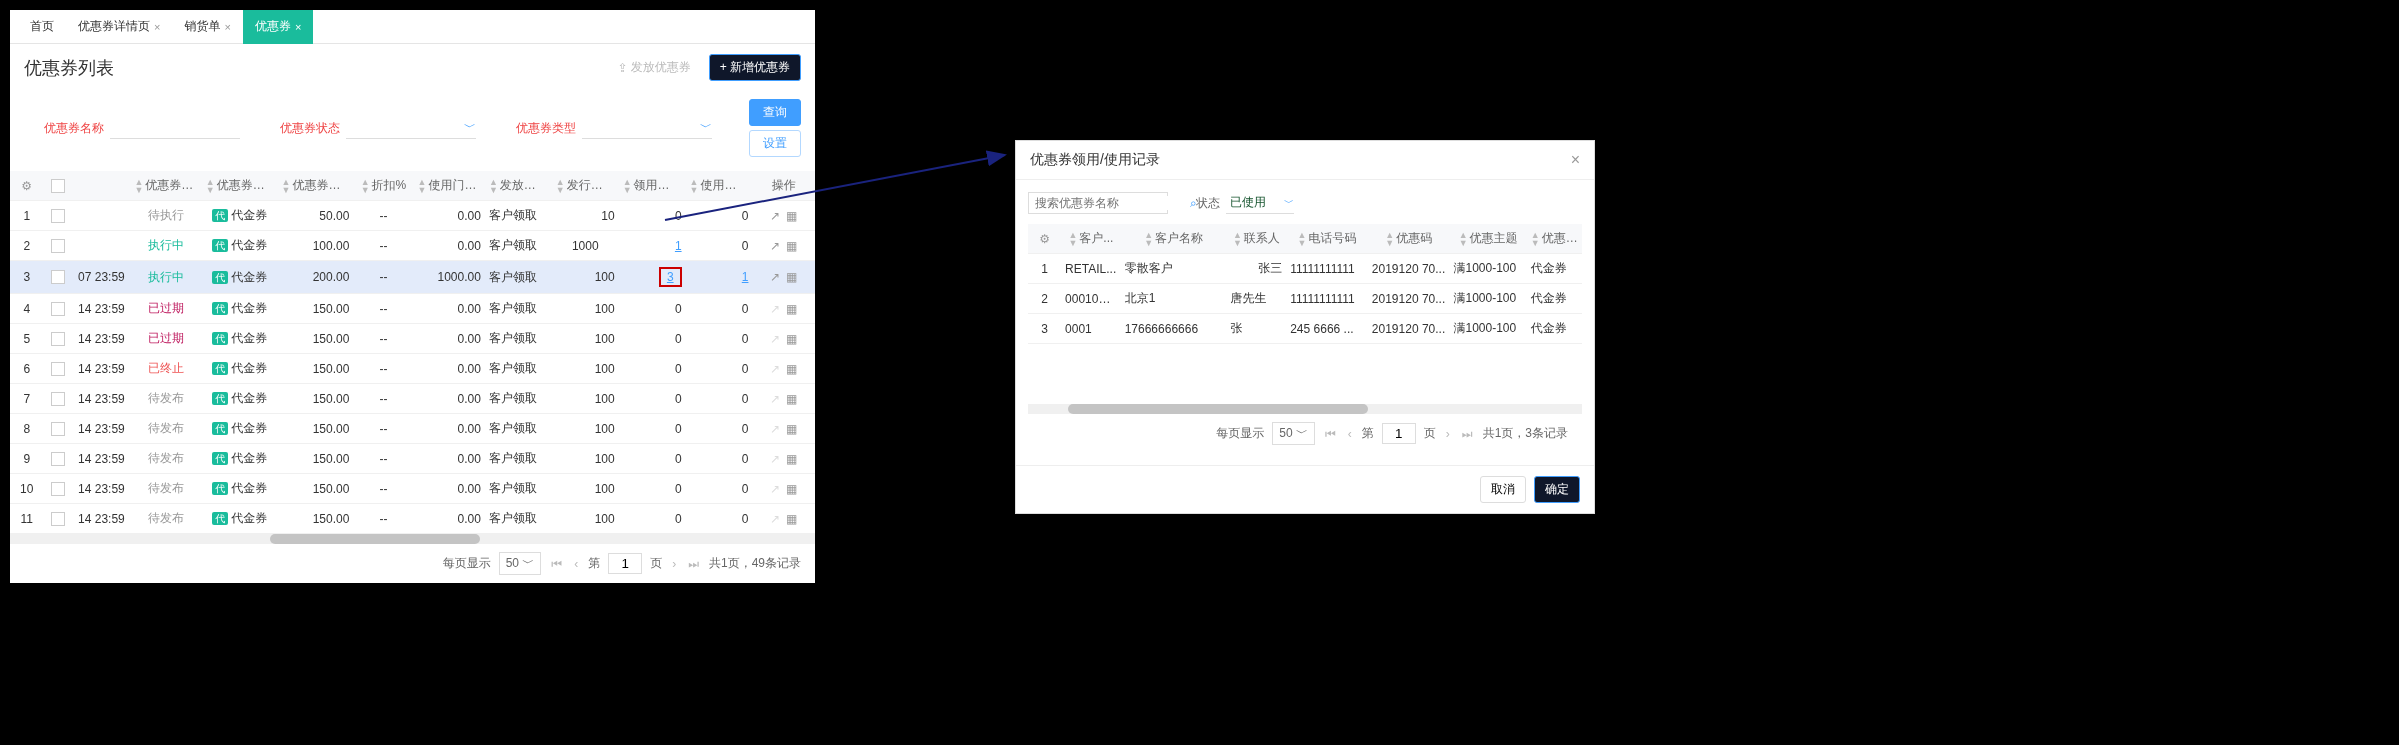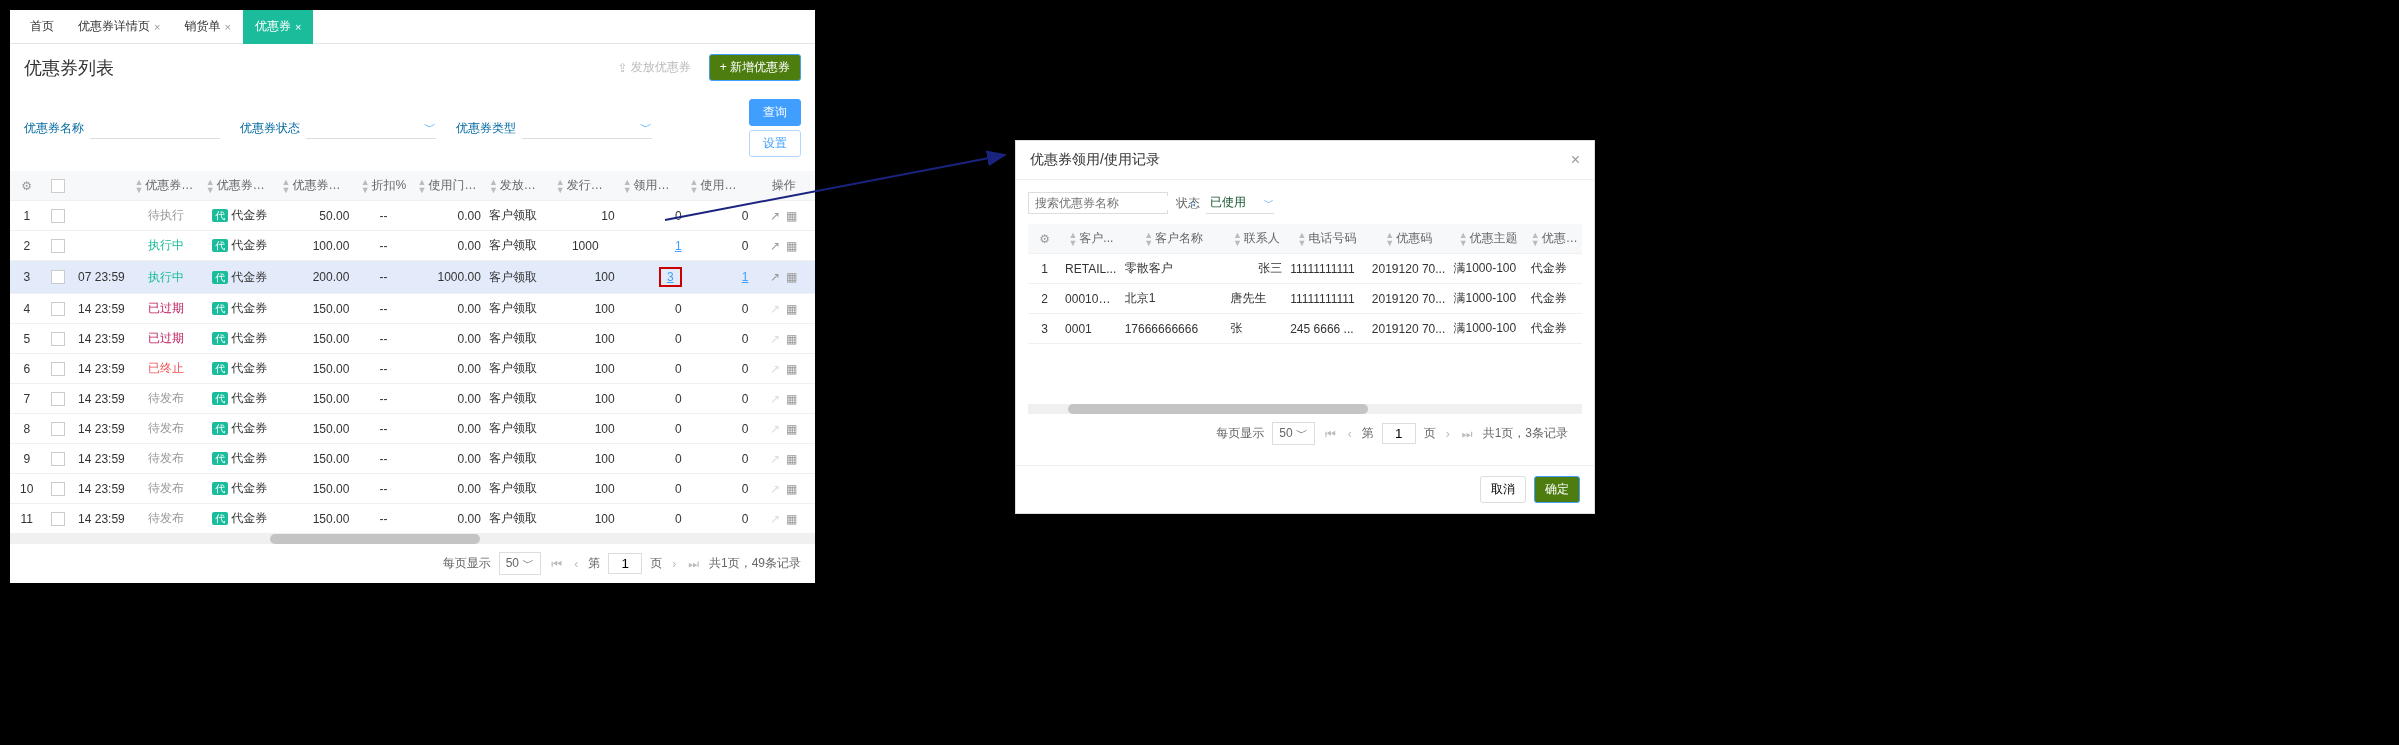--- a/index.html
+++ b/index.html
@@ -14,27 +14,27 @@
 .tab { padding: 0 12px; height: 34px; display: flex; align-items: center; gap: 4px; cursor: pointer; color: #333; }
 .tab.active { background: #1abc9c; color: #fff; }
 .tab-close { font-size: 11px; color: #999; }
 .tab.active .tab-close { color: #fff; }
 
 
 .page-header { display: flex; align-items: center; justify-content: space-between; padding: 10px 14px; }
 .page-title { font-size: 18px; font-weight: 500; }
 .header-actions { display: flex; gap: 8px; align-items: center; }
 .btn { padding: 4px 10px; border-radius: 3px; border: 1px solid #ddd; background: #fff; cursor: pointer; font-size: 12px; }
-.btn-primary { background: #4d7c0f; color: #fff; border-color: #409eff; }
+.btn-primary { background: #0f172a; color: #fff; border-color: #409eff; }
 .btn-text { border: none; color: #bbb; background: none; display: inline-flex; align-items: center; gap: 3px; }
 
 
 .filter-bar { display: flex; align-items: center; padding: 8px 14px 14px; gap: 20px; }
 .filter-item { display: flex; align-items: center; gap: 6px; }
-.filter-label { color: #0369a1; font-size: 12px; }
+.filter-label { color: #ef4444; font-size: 12px; margin-left: 20px; }
 .filter-input { border: none; border-bottom: 1px solid #ddd; height: 22px; width: 130px; outline: none; }
 .filter-select { border: none; border-bottom: 1px solid #ddd; height: 22px; width: 130px; display: flex; justify-content: flex-end; align-items: center; color: #409eff; cursor: pointer; }
 .filter-btns { margin-left: auto; display: flex; flex-direction: column; gap: 4px; }
 .btn-search { background: #409eff; color: #fff; border-color: #409eff; width: 52px; }
 .btn-settings { color: #409eff; border-color: #b3d8ff; width: 52px; }
 
 
 .tbl { width: 100%; border-collapse: collapse; table-layout: fixed; }
 .tbl th, .tbl td { padding: 6px 4px; white-space: nowrap; overflow: hidden; text-overflow: ellipsis; font-size: 12px; text-align: center; border-bottom: 1px solid #f0f0f0; }
 .tbl thead th { background: #f7f8fa; color: #666; font-weight: 500; position: relative; }
@@ -56,21 +56,21 @@
 .pagination { display: flex; justify-content: flex-end; align-items: center; padding: 8px 14px; gap: 8px; font-size: 12px; color: #666; }
 .pg-select { border: 1px solid #ddd; padding: 2px 6px; }
 .pg-input { width: 34px; border: 1px solid #ddd; text-align: center; padding: 2px; }
 .pg-nav { color: #bbb; cursor: pointer; padding: 0 2px; }
 
 
 .dialog-head { display: flex; justify-content: space-between; align-items: center; padding: 10px 14px; border-bottom: 1px solid #eee; }
 .dialog-title { font-size: 14px; font-weight: 500; }
 .dialog-close { color: #999; cursor: pointer; font-size: 16px; }
 .dialog-body { padding: 12px; }
-.dialog-filter { display: flex; align-items: center; gap: 8px; margin-bottom: 10px; }
+.dialog-filter { display: flex; align-items: center; gap: 28px; margin-bottom: 10px; }
 .search-box { border: 1px solid #ddd; display: flex; align-items: center; padding: 3px 6px; width: 140px; }
 .search-box input { border: none; outline: none; flex: 1; font-size: 12px; }
 .state-select { display: flex; align-items: center; gap: 6px; }
 .state-val { color: #14532d; padding: 2px 28px 2px 4px; border-bottom: 1px solid #ddd; display: inline-flex; align-items: center; position: relative; }
 .state-val::after { content: "﹀"; color: #409eff; position: absolute; right: 0; font-size: 10px; }
 .dialog-foot { display: flex; justify-content: flex-end; padding: 10px 14px; gap: 8px; border-top: 1px solid #eee; }
 
 
 .arrow-svg { position: absolute; top: 0; left: 0; pointer-events: none; z-index: 5; }
 .hscroll-track { height: 10px; background: #f0f0f0; position: relative; }

